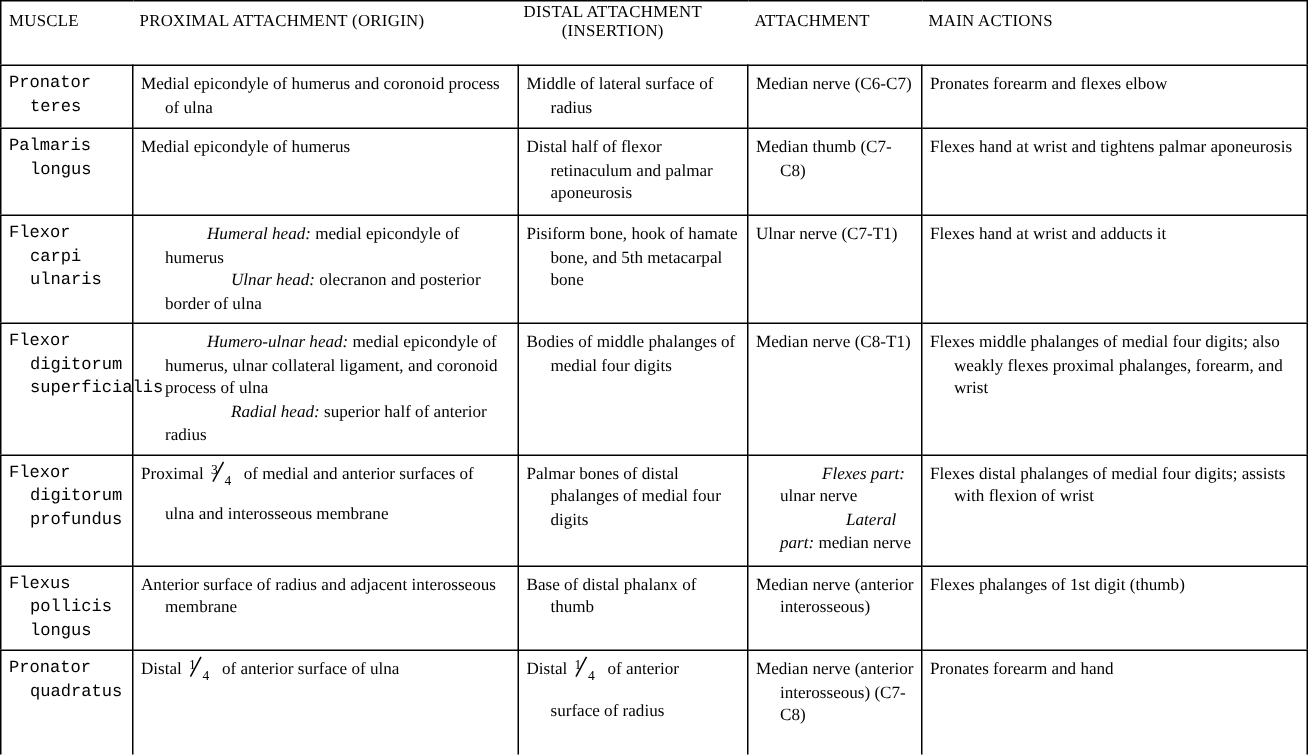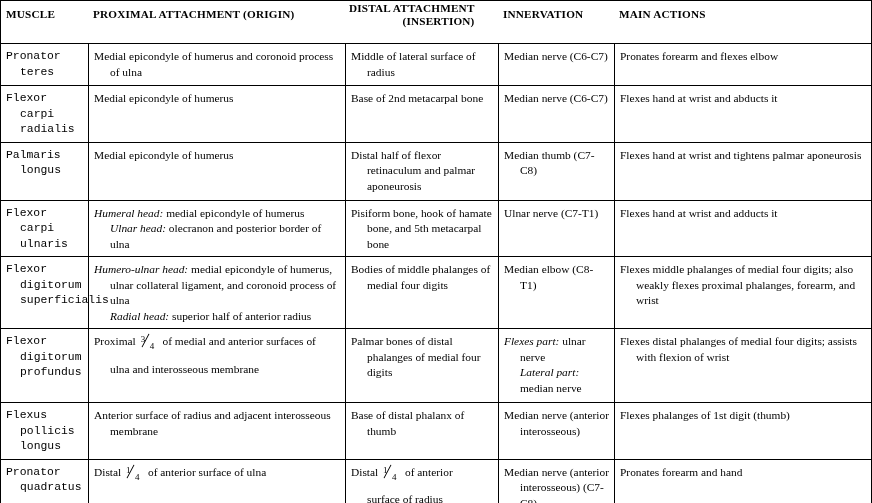--- a/index.html
+++ b/index.html
@@ -34,25 +34,25 @@
     padding: 0;
     height: 42px;
     vertical-align: middle;
   }
   .header-strip {
     position: relative;
     height: 42px;
   }
   .header-strip > span {
     position: absolute;
-    font-weight: bold;
+    font-weight: normal;
     font-size: 11.2px;
     letter-spacing: 0.2px;
     line-height: 13px;
-    text-align: right;
+    text-align: center;
   }
   .hdr-muscle      { left: 5px;   top: 7px; }
   .hdr-proximal    { left: 92px;  top: 7px; }
   .hdr-distal      { left: 348px; top: 1px; }
   .hdr-innervation { left: 502px; top: 7px; }
   .hdr-actions     { left: 618px; top: 7px; }
 
   tbody td {
     border: 1px solid #000;
     border-top-width: 1px;
@@ -73,21 +73,21 @@
   }
   .para + .para { margin-top: 0; }
   .para.gap { margin-top: 12px; }
 
   td.muscle-cell .para {
     padding-left: 14px;
     text-indent: -14px;
     font-family: Liberation Mono, monospace;
   }
 
-  .it { font-style: italic; }
+  .it { font-style: italic; margin-left: 44px; }
 
   
   .frac {
     display: inline-block;
     position: relative;
     width: 17px;
     height: 11px;
     vertical-align: -2px;
     margin: 0 2px;
     text-indent: 0;
@@ -129,21 +129,21 @@
   <thead>
     <tr>
       <th class="header-cell" colspan="5">
         <div class="header-strip">
           <span class="hdr-muscle">MUSCLE</span>
           <span class="hdr-proximal">PROXIMAL ATTACHMENT (ORIGIN)</span>
           <span class="hdr-distal">
             <span>DISTAL ATTACHMENT</span><br>
             <span>(INSERTION)</span>
           </span>
-          <span class="hdr-innervation">INNERVATION</span>
+          <span class="hdr-innervation">ATTACHMENT</span>
           <span class="hdr-actions">MAIN ACTIONS</span>
         </div>
       </th>
     </tr>
   </thead>
   <tbody>
 
     <tr style="height:42px">
       <td class="muscle-cell">
           <p class="para">Pronator teres</p>
@@ -155,37 +155,20 @@
           <p class="para">Middle of lateral surface of radius</p>
         </td>
       <td>
           <p class="para">Median nerve (C6-C7)</p>
         </td>
       <td>
           <p class="para">Pronates forearm and flexes elbow</p>
         </td>
     </tr>
 
-    <tr style="height:36px">
-      <td class="muscle-cell">
-          <p class="para">Flexor carpi radialis</p>
-        </td>
-      <td>
-          <p class="para">Medial epicondyle of humerus</p>
-        </td>
-      <td>
-          <p class="para">Base of 2nd metacarpal bone</p>
-        </td>
-      <td>
-          <p class="para">Median nerve (C6-C7)</p>
-        </td>
-      <td>
-          <p class="para">Flexes hand at wrist and abducts it</p>
-        </td>
-    </tr>
 
     <tr style="height:58px">
       <td class="muscle-cell">
           <p class="para">Palmaris longus</p>
         </td>
       <td>
           <p class="para">Medial epicondyle of humerus</p>
         </td>
       <td>
           <p class="para">Distal half of flexor retinaculum and palmar aponeurosis</p>
@@ -222,21 +205,21 @@
           <p class="para">Flexor digitorum superficialis</p>
         </td>
       <td>
         <p class="para"><span class="it">Humero-ulnar head:</span> <span>medial epicondyle of humerus, ulnar collateral ligament, and coronoid process of ulna</span></p>
         <p class="para" style="padding-left:16px;text-indent:0"><span class="it">Radial head:</span> <span>superior half of anterior radius</span></p>
       </td>
       <td>
           <p class="para">Bodies of middle phalanges of medial four digits</p>
         </td>
       <td>
-          <p class="para">Median elbow (C8-T1)</p>
+          <p class="para">Median nerve (C8-T1)</p>
         </td>
       <td>
           <p class="para">Flexes middle phalanges of medial four digits; also weakly flexes proximal phalanges, forearm, and wrist</p>
         </td>
     </tr>
 
     <tr style="height:74px">
       <td class="muscle-cell">
           <p class="para">Flexor digitorum profundus</p>
         </td>

